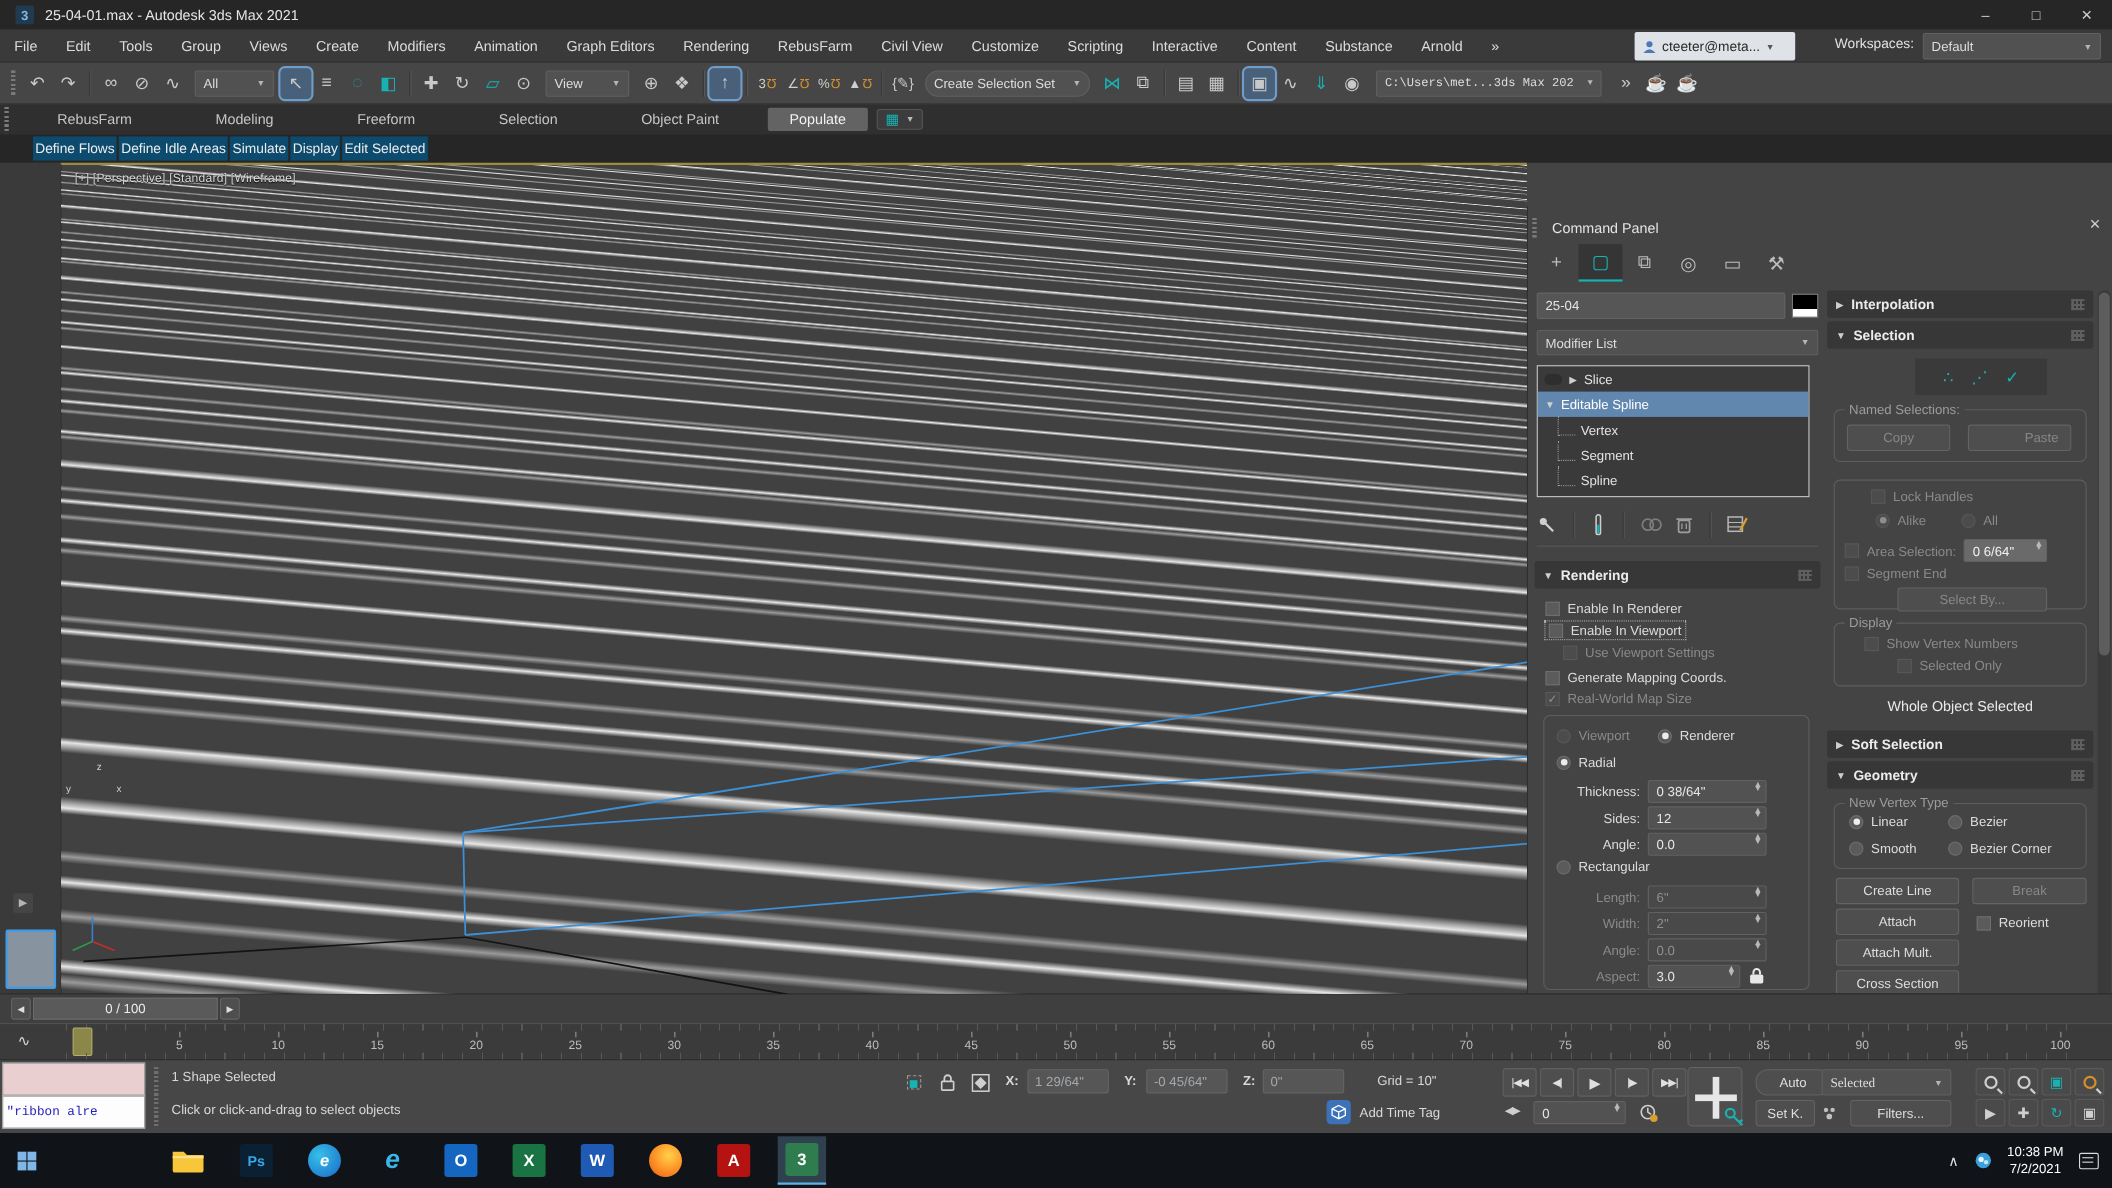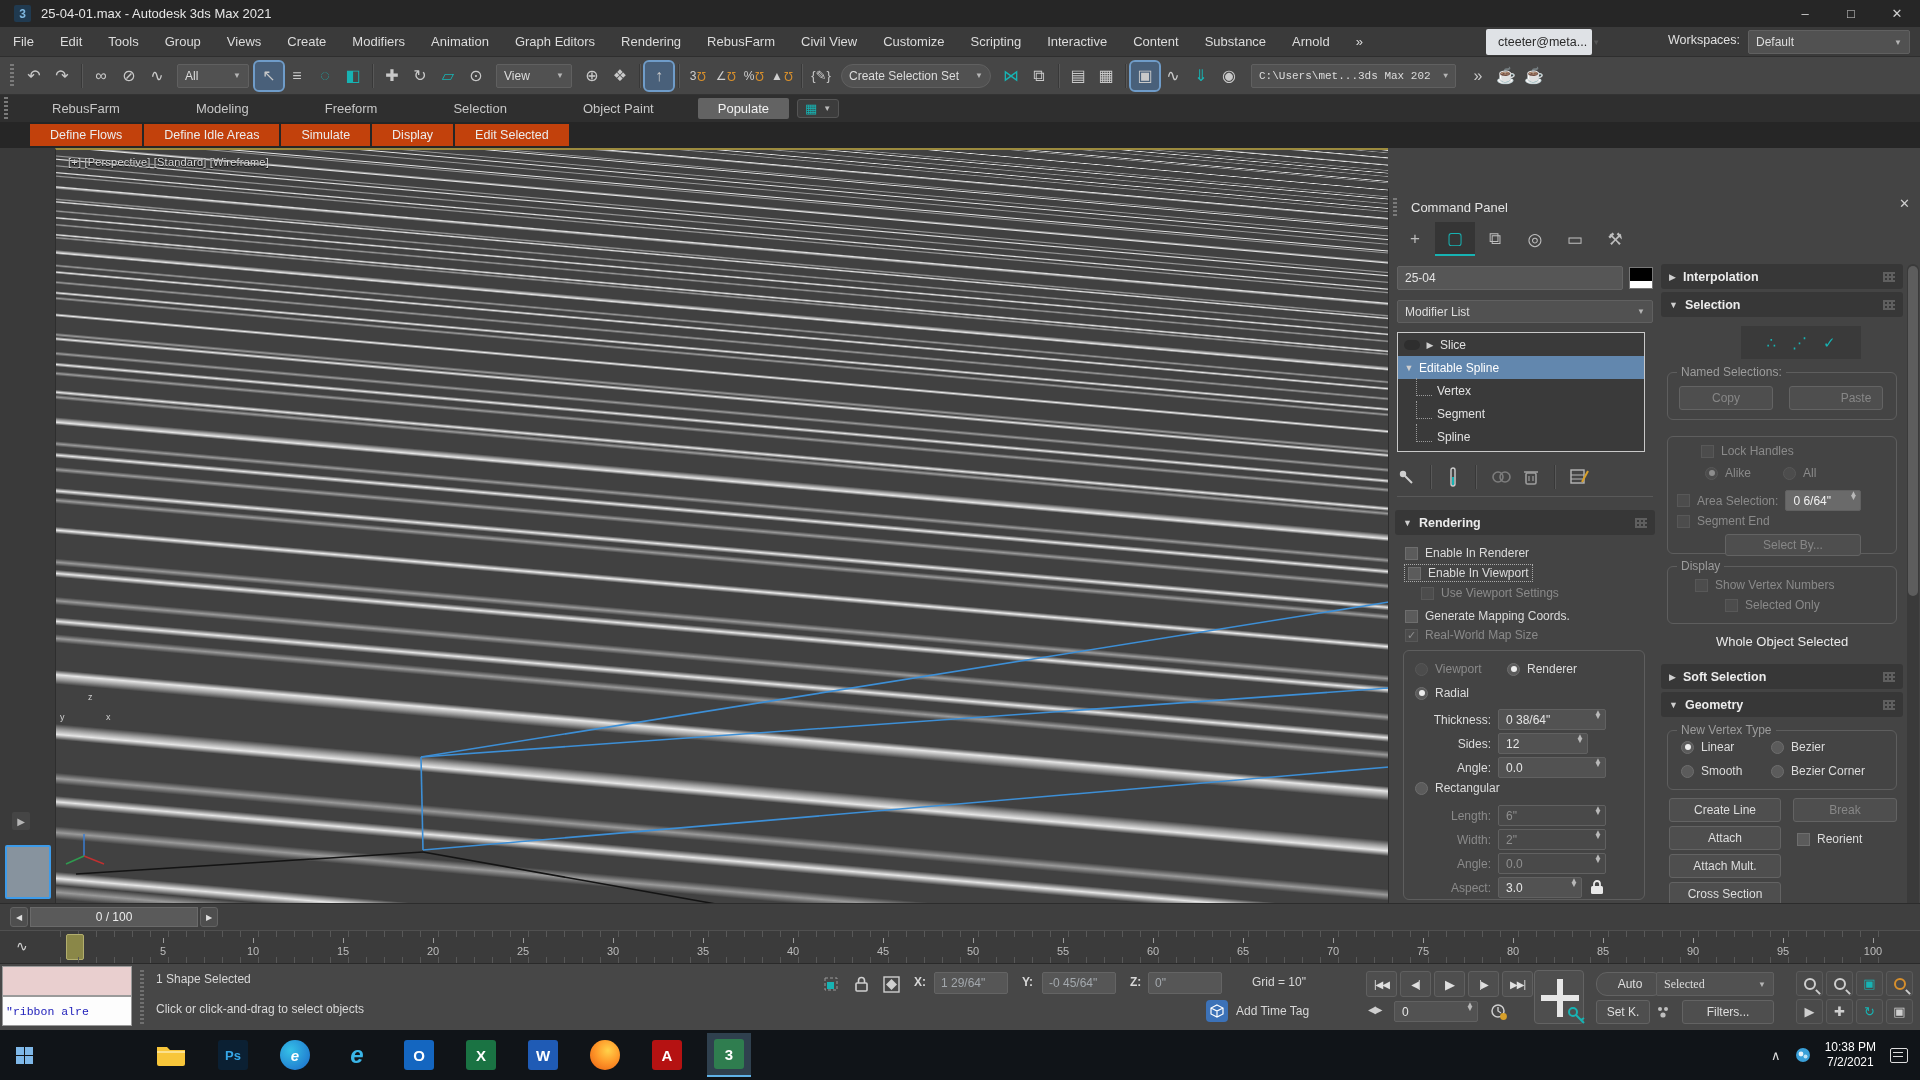--- a/index.html
+++ b/index.html
@@ -9,21 +9,21 @@
 
   
   #titlebar { left:0; top:0; width:1920px; height:27px; background:#262626; display:flex; align-items:center; color:#e6e6e6; font-size:13px; }
   #app-icon { width:17px; height:17px; margin:0 10px 0 14px; background:#203a50; color:#7fb8e0; font-weight:bold; font-size:12px; display:flex; align-items:center; justify-content:center; border-radius:2px;}
   .winbtn { width:46px; height:27px; display:flex; align-items:center; justify-content:center; color:#cfcfcf; font-size:13px; }
   #winbtns { position:absolute; right:0; top:0; display:flex; }
 
   
   #menubar { left:0; top:27px; width:1920px; height:30px; background:#3a3a3a; display:flex; align-items:center; color:#dcdcdc; font-size:13px; border-bottom:1px solid #2e2e2e;}
   #menubar .mi { padding:0 13px; height:30px; display:flex; align-items:center; }
-  #user-chip { position:absolute; left:1486px; top:29px; width:106px; height:26px; background:#dfe2e6; border-radius:2px; color:#2a2a2a; font-size:12.5px; display:flex; align-items:center; gap:5px; padding:0 7px; }
+  #user-chip { position:absolute; left:1486px; top:29px; width:146px; height:26px; background:#dfe2e6; border-radius:2px; color:#2a2a2a; font-size:12.5px; display:flex; align-items:center; gap:5px; padding:0 7px; }
   #workspaces-label { position:absolute; left:1668px; top:33px; color:#e0e0e0; font-size:12.5px; }
   #workspace-combo { position:absolute; left:1748px; top:30px; width:162px; }
 
   
   #toolbar { left:0; top:57px; width:1920px; height:38px; background:#464646; border-bottom:1px solid #333; display:flex; align-items:center; padding-left:10px; }
   .grip { width:4px; height:24px; background:repeating-linear-gradient(180deg,#7a7a7a 0 2px,transparent 2px 4px); margin-right:6px; }
   .ticon { min-width:28px; height:28px; display:flex; align-items:center; justify-content:center; color:#c9c9c9; font-size:16px; position:relative; }
   .ticon.sm { font-size:13px; }
   .teal { color:#17b3b3 !important; }
   .orange { color:#d78f2c !important; }
@@ -33,21 +33,21 @@
   .combo .caret { margin-left:auto; color:#b5b5b5; font-size:8px; }
   .magnet { display:inline-block; transform:rotate(180deg); color:#d78f2c; font-size:12px; margin-left:1px; }
   .snapnum { font-size:12px; color:#cfcfcf; }
 
   
   #ribbontabs { left:0; top:95px; width:1920px; height:27px; background:#2f2f2f; display:flex; align-items:center; color:#c6c6c6; font-size:13px; gap:0; }
   #ribbontabs .rtab { padding:3px 38px; }
   #tab-populate { background:#636363; color:#f2f2f2; padding:3px 20px; border-radius:2px; margin-left:6px; }
   #populate-flyout { margin-left:8px; background:#3c3c3c; border:1px solid #555; border-radius:3px; padding:1px 7px; display:flex; align-items:center; gap:6px; }
   #ribbonrow { left:0; top:122px; width:1920px; height:26px; background:#262626; display:flex; align-items:center; gap:2px; padding-left:30px; }
-  .rbtn { background:#c2410c; color:#ececec; font-size:12.5px; padding:3px 20px; height:22px; display:flex; align-items:center; }
+  .rbtn { background:#0c4a6e; color:#ececec; font-size:12.5px; padding:3px 2px; height:22px; display:flex; align-items:center; }
 
   
   #left-strip { left:0; top:148px; width:55px; height:755px; background:#3a3a3a; }
   #vp-expand { position:absolute; left:12px; top:664px; width:18px; height:18px; color:#b5b5b5; font-size:10px; display:flex; align-items:center; justify-content:center; background:#454545; border-radius:2px;}
   #vp-thumb { position:absolute; left:5px; top:697px; width:46px; height:54px; background:#87939e; border:2px solid #3d9be9; border-radius:2px; }
   #viewport { left:55px; top:148px; width:1333px; height:755px; background:#414141; border-top:2px solid #9c8b3e; border-left:1px solid #2e2e2e; overflow:hidden; }
   #wire-plane { position:absolute; left:-350px; top:-60px; width:2300px; height:1700px;
     background:
       repeating-linear-gradient(180deg, rgba(238,238,238,0.95) 0 1.2px, transparent 1.2px 12px),
       repeating-linear-gradient(180deg, rgba(225,225,225,0.55) 0 1px, transparent 1px 9.3px);
@@ -428,21 +428,21 @@
       <span class="spin" style="width:108px;">
           <span>0 38/64"</span>
           <span class="sarr">
             <span>▲</span>
             <span>▼</span>
           </span>
         </span>
       </div>
     <div class="crow" style="left:40px;top:545px;">
         <span class="lbl" style="width:62px;text-align:right;">Sides:</span>
-      <span class="spin" style="width:90px;">
+      <span class="spin" style="width:108px;">
           <span>12</span>
           <span class="sarr">
             <span>▲</span>
             <span>▼</span>
           </span>
         </span>
       </div>
     <div class="crow" style="left:40px;top:569px;">
         <span class="lbl" style="width:62px;text-align:right;">Angle:</span>
       <span class="spin" style="width:108px;">

